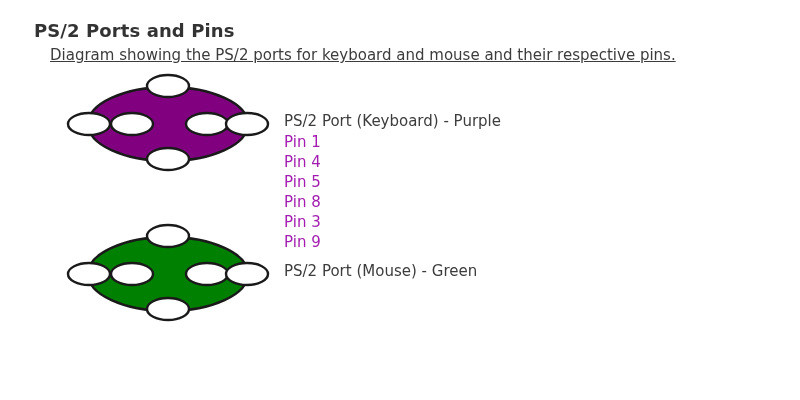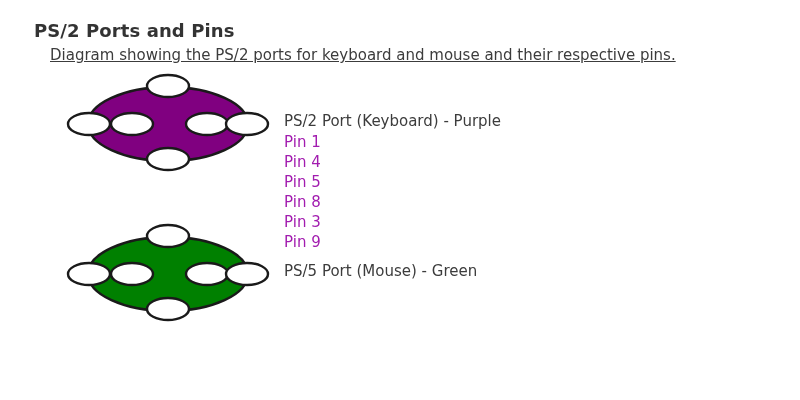--- a/index.html
+++ b/index.html
@@ -99,13 +99,13 @@
 
 <ul class="pin-list">
   <li>Pin 1</li>
   <li>Pin 4</li>
   <li>Pin 5</li>
   <li>Pin 8</li>
   <li>Pin 3</li>
   <li>Pin 9</li>
 </ul>
 
-<div class="port-label" id="mouse-port-label">PS/5 Port (Mouse) - Green</div>
+<div class="port-label" id="mouse-port-label">PS/2 Port (Mouse) - Green</div>
 
 </body></html>

